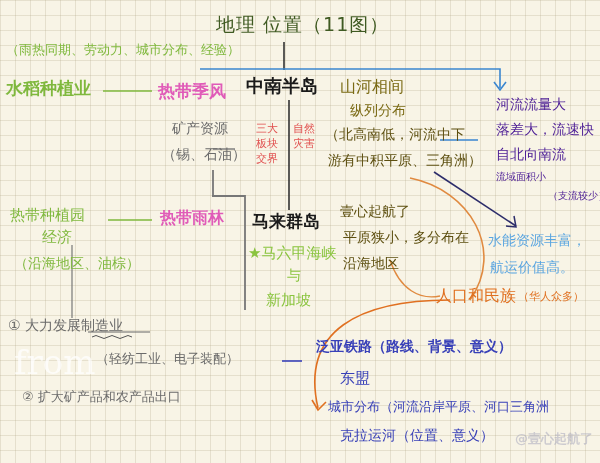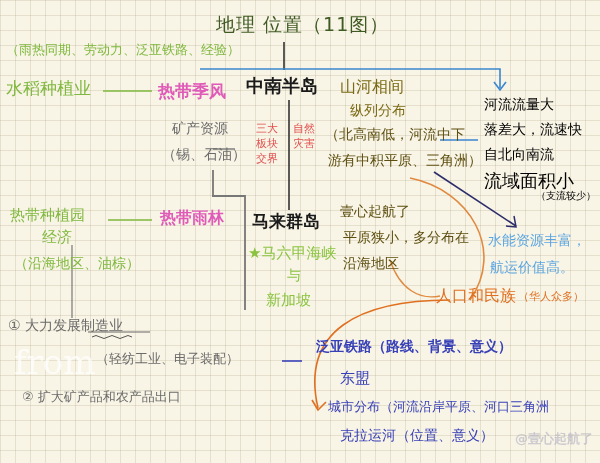--- a/index.html
+++ b/index.html
@@ -14,21 +14,21 @@
   svg.overlay{position:absolute;left:0;top:0;width:600px;height:463px;pointer-events:none;}
   .title{font-size:19px;color:#3f5a22;letter-spacing:1px;}
   .green{color:#7fb83d;}
   .green2{color:#8ac43f;}
   .pink{color:#e05bb8;font-weight:bold;}
   .black{color:#1a1a1a;font-weight:bold;}
   .olive{color:#7a6a14;}
   .olive2{color:#5d4f10;}
   .grey{color:#6b6b6b;}
   .red{color:#e0504f;}
-  .blue{color:#000000;}
+  .blue{color:#4c1d95;margin-left:12px;}
   .lblue{color:#5aa5e0;}
   .orange{color:#e07020;}
   .navy{color:#3840b8;}
   .wm{color:rgba(255,255,255,0.75);font-size:34px;font-family:"DejaVu Serif",serif;}
   .wm2{color:rgba(170,170,190,0.55);font-size:13px;font-weight:bold;}
 </style>
 </head>
 <body>
 
 <svg class="overlay" viewBox="0 0 600 463">
@@ -64,35 +64,35 @@
   <polyline points="312,400 318,410 326,402" fill="none" stroke="#e07020" stroke-width="1.6"></polyline>
 
   <line x1="282" y1="361" x2="302" y2="361" stroke="#3840b8" stroke-width="1.6"></line>
 
   <path d="M92,337 q4,-3 8,0 t8,0 t8,0 t8,0 t8,0" fill="none" stroke="#555" stroke-width="1"></path>
   <line x1="88" y1="332" x2="150" y2="332" stroke="#666" stroke-width="1"></line>
 </svg>
 
 <div class="t title" style="left:216px;top:14px;">地理 位置（11图）</div>
 
-<div class="t green" style="left:6px;top:43px;font-size:13px;">（雨热同期、劳动力、泛亚铁路、经验）</div>
-<div class="t green" style="left:6px;top:79px;font-size:17px;font-weight:normal;">水稻种植业</div>
+<div class="t green" style="left:6px;top:43px;font-size:13px;">（雨热同期、劳动力、城市分布、经验）</div>
+<div class="t green" style="left:6px;top:79px;font-size:17px;font-weight:bold;">水稻种植业</div>
 <div class="t pink" style="left:158px;top:82px;font-size:17px;">热带季风</div>
 
 <div class="t black" style="left:246px;top:76px;font-size:18px;">中南半岛</div>
 
 <div class="t olive" style="left:340px;top:78px;font-size:16px;">山河相间</div>
 <div class="t olive" style="left:350px;top:103px;font-size:14px;">纵列分布</div>
 <div class="t olive2" style="left:325px;top:127px;font-size:14px;">（北高南低，河流中下</div>
 <div class="t olive2" style="left:328px;top:153px;font-size:14px;">游有中积平原、三角洲）</div>
 
 <div class="t blue" style="left:484px;top:97px;font-size:14px;">河流流量大</div>
 <div class="t blue" style="left:484px;top:122px;font-size:14px;">落差大，流速快</div>
 <div class="t blue" style="left:484px;top:147px;font-size:14px;">自北向南流</div>
-<div class="t blue" style="left:484px;top:171px;font-size:18px;">流域面积小</div>
+<div class="t blue" style="left:484px;top:171px;font-size:10px;">流域面积小</div>
 <div class="t blue" style="left:536px;top:190px;font-size:10px;">（支流较少）</div>
 
 <div class="t grey" style="left:172px;top:121px;font-size:14px;">矿产资源</div>
 <div class="t grey" style="left:162px;top:147px;font-size:14px;">（锡、石油）</div>
 
 <div class="t red" style="left:256px;top:122px;font-size:11px;line-height:1.35;">
   <div>三大</div>
   <div>板块</div>
   <div>交界</div>
 </div>

